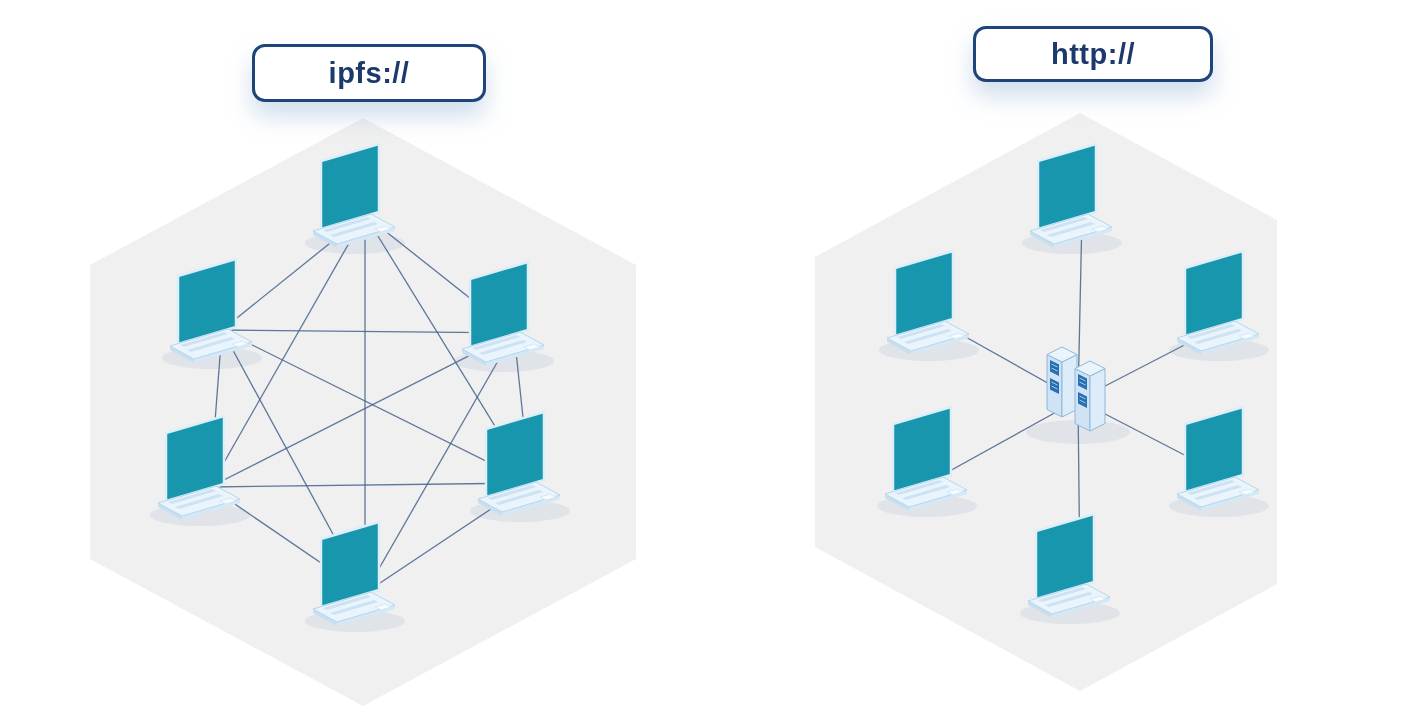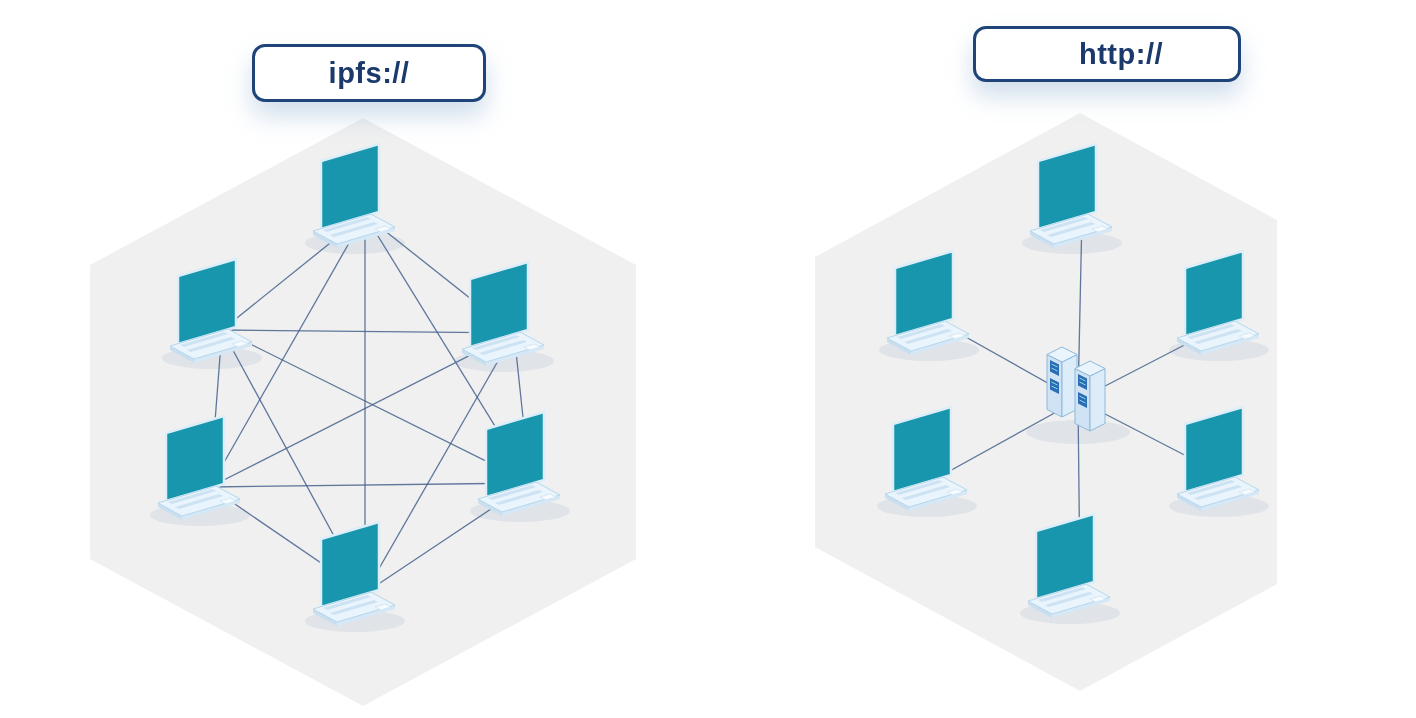--- a/index.html
+++ b/index.html
@@ -13,21 +13,21 @@
     position:absolute;
     display:flex;align-items:center;justify-content:center;
     background:#ffffff;
     border:3px solid var(--label-border,#1f4479);
     border-radius:13px;
     color:var(--label-text,#1b3a6b);
     font-size:29px;font-weight:700;letter-spacing:.5px;
     box-shadow:0 14px 24px rgba(120,160,200,.35);
   }
   #ipfs-label{left:252px;top:44px;width:228px;height:52px;}
-  #http-label{left:973px;top:26px;width:234px;height:50px;padding-left:28px;}
+  #http-label{left:973px;top:26px;width:234px;height:50px;}
 
   
   .hex{fill:var(--hexagon-background,#f0f0f0);}
   .conn{stroke:var(--connection-line,#44628c);stroke-width:1.3;fill:none;opacity:.85;}
   .lp-shadow{fill:rgba(90,130,165,.10);}
   .lp-screen{fill:var(--screen-teal,#1896ad);stroke:#ddeef8;stroke-width:2.5;}
   .lp-base{fill:var(--laptop-base,#eaf4fc);stroke:#b5d7ec;stroke-width:1;}
   .lp-side{fill:#c9dff0;}
   .lp-front{fill:#d6e8f6;}
   .lp-key{fill:#cde3f3;}

